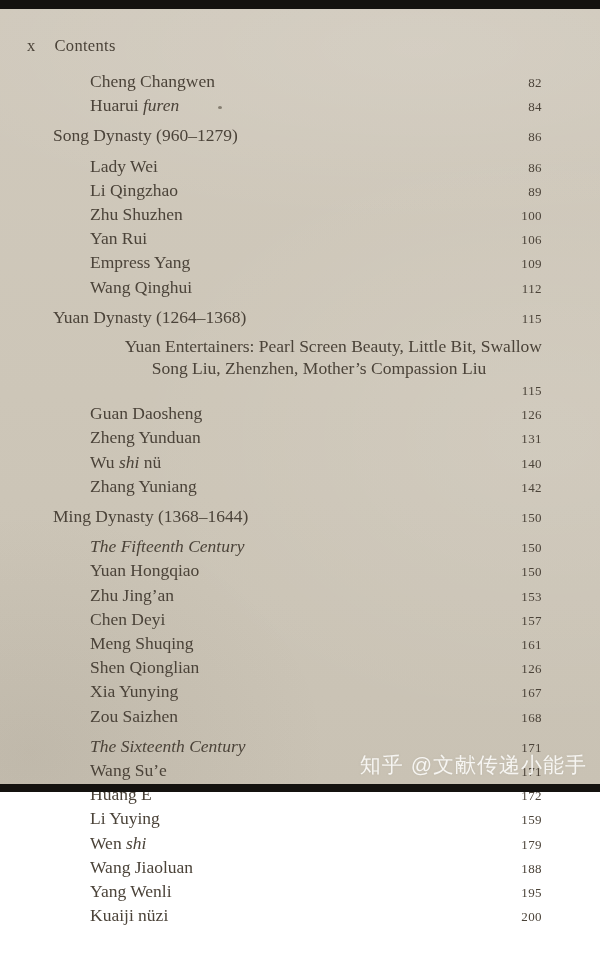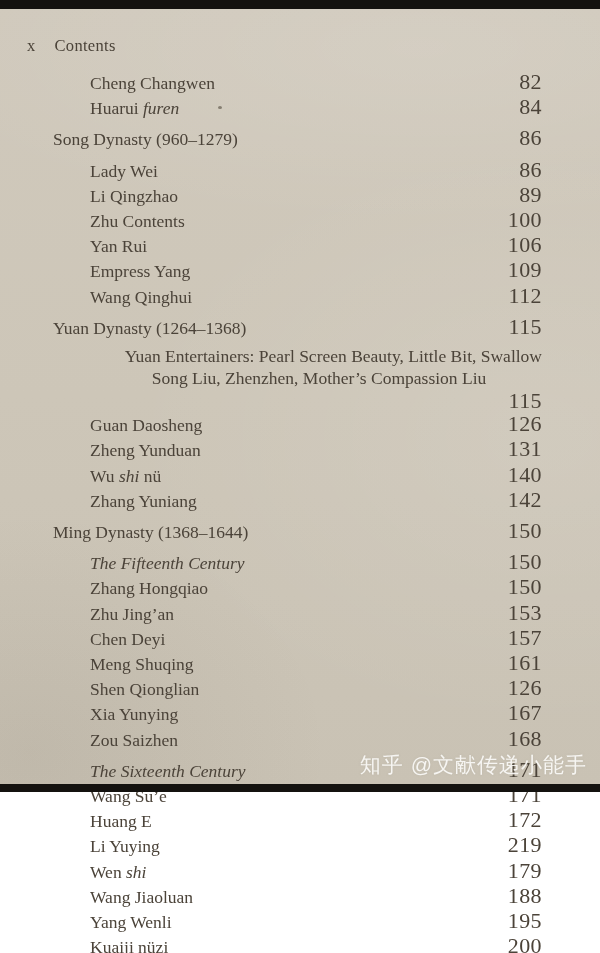--- a/index.html
+++ b/index.html
@@ -20,21 +20,21 @@
   .rhead{margin-left:19px;}
   .toc{position:absolute;top:70px;left:53px;right:58px;font-variant-numeric:oldstyle-nums;}
   .row{
     display:flex;justify-content:space-between;align-items:baseline;
     line-height:23.2px;font-size:17.5px;white-space:nowrap;
   }
   .row .label{flex:1 1 auto;overflow:hidden;}
   .e .label{padding-left:37px;}
   .s{margin:6px 0;}
   .sub{margin-top:6px;}
-  .num{flex:0 0 auto;font-size:22px;letter-spacing:0.4px;padding-left:10px;}
+  .num{flex:0 0 auto;font-size:13px;letter-spacing:0.4px;padding-left:10px;}
   .wrap{align-items:flex-end;flex-direction:column;}
   .wrap .l1,.wrap .l2{display:block;line-height:21.5px;}
   .wrap .l2{padding-left:27px;}
   i{font-style:italic;}
   .speck{position:absolute;left:218px;top:106px;width:4px;height:3px;border-radius:50%;background:rgba(70,62,50,0.55);}
   .watermark{
     position:absolute;right:13px;bottom:13px;
     font-family:"Liberation Sans", sans-serif;
     font-size:21px;letter-spacing:1px;
     color:rgba(251,250,247,0.92);
@@ -74,21 +74,21 @@
         <span class="label"><span>Lady Wei</span><i></i><span></span></span>
         <span class="num">86</span>
       </div>
 
     <div class="row e">
         <span class="label"><span>Li Qingzhao</span><i></i><span></span></span>
         <span class="num">89</span>
       </div>
 
     <div class="row e">
-        <span class="label"><span>Zhu Contents</span><i></i><span></span></span>
+        <span class="label"><span>Zhu Shuzhen</span><i></i><span></span></span>
         <span class="num">100</span>
       </div>
 
     <div class="row e">
         <span class="label"><span>Yan Rui</span><i></i><span></span></span>
         <span class="num">106</span>
       </div>
 
     <div class="row e">
         <span class="label"><span>Empress Yang</span><i></i><span></span></span>
@@ -137,21 +137,21 @@
         <span class="label"><span>Ming Dynasty (1368–1644)</span><i></i><span></span></span>
         <span class="num">150</span>
       </div>
 
     <div class="row e sub">
         <span class="label"><span></span><i>The Fifteenth Century</i><span></span></span>
         <span class="num">150</span>
       </div>
 
     <div class="row e">
-        <span class="label"><span>Zhang Hongqiao</span><i></i><span></span></span>
+        <span class="label"><span>Yuan Hongqiao</span><i></i><span></span></span>
         <span class="num">150</span>
       </div>
 
     <div class="row e">
         <span class="label"><span>Zhu Jing’an</span><i></i><span></span></span>
         <span class="num">153</span>
       </div>
 
     <div class="row e">
         <span class="label"><span>Chen Deyi</span><i></i><span></span></span>
@@ -188,21 +188,21 @@
         <span class="num">171</span>
       </div>
 
     <div class="row e">
         <span class="label"><span>Huang E</span><i></i><span></span></span>
         <span class="num">172</span>
       </div>
 
     <div class="row e">
         <span class="label"><span>Li Yuying</span><i></i><span></span></span>
-        <span class="num">219</span>
+        <span class="num">159</span>
       </div>
 
     <div class="row e">
         <span class="label"><span>Wen </span><i>shi</i><span></span></span>
         <span class="num">179</span>
       </div>
 
     <div class="row e">
         <span class="label"><span>Wang Jiaoluan</span><i></i><span></span></span>
         <span class="num">188</span>

